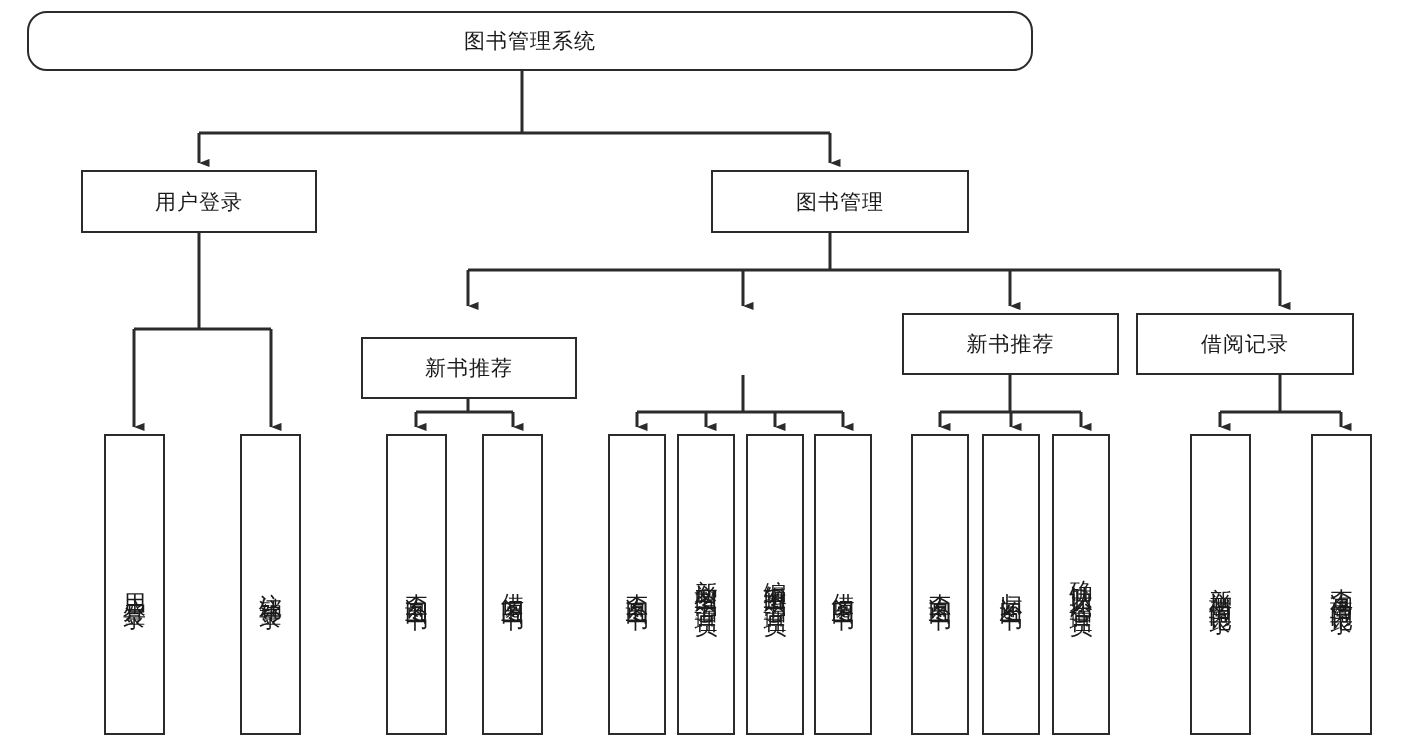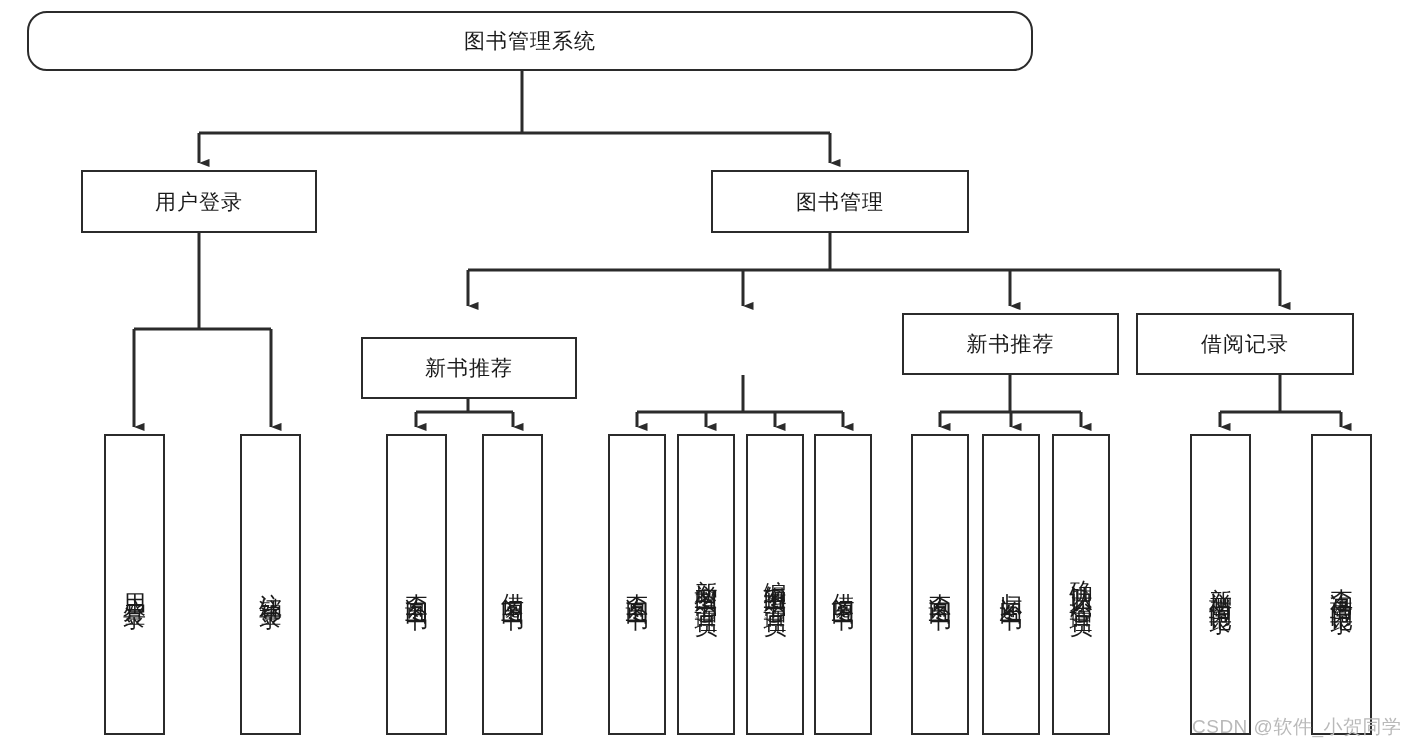--- a/index.html
+++ b/index.html
@@ -157,15 +157,14 @@
     <span class="lbl">确认归还（管理员）</span>
   </div>
 
   <div class="node leaf" style="left:1190px;top:434px;width:61px;height:301px;">
     <span class="lbl">新增借阅记录</span>
   </div>
   <div class="node leaf" style="left:1311px;top:434px;width:61px;height:301px;">
     <span class="lbl">查询借阅记录</span>
   </div>
 
-  <div class="wm" style="left:1192px;top:714px;">CSDN @软件_小贺同学</div>
 
 </div>
 
 </body></html>

